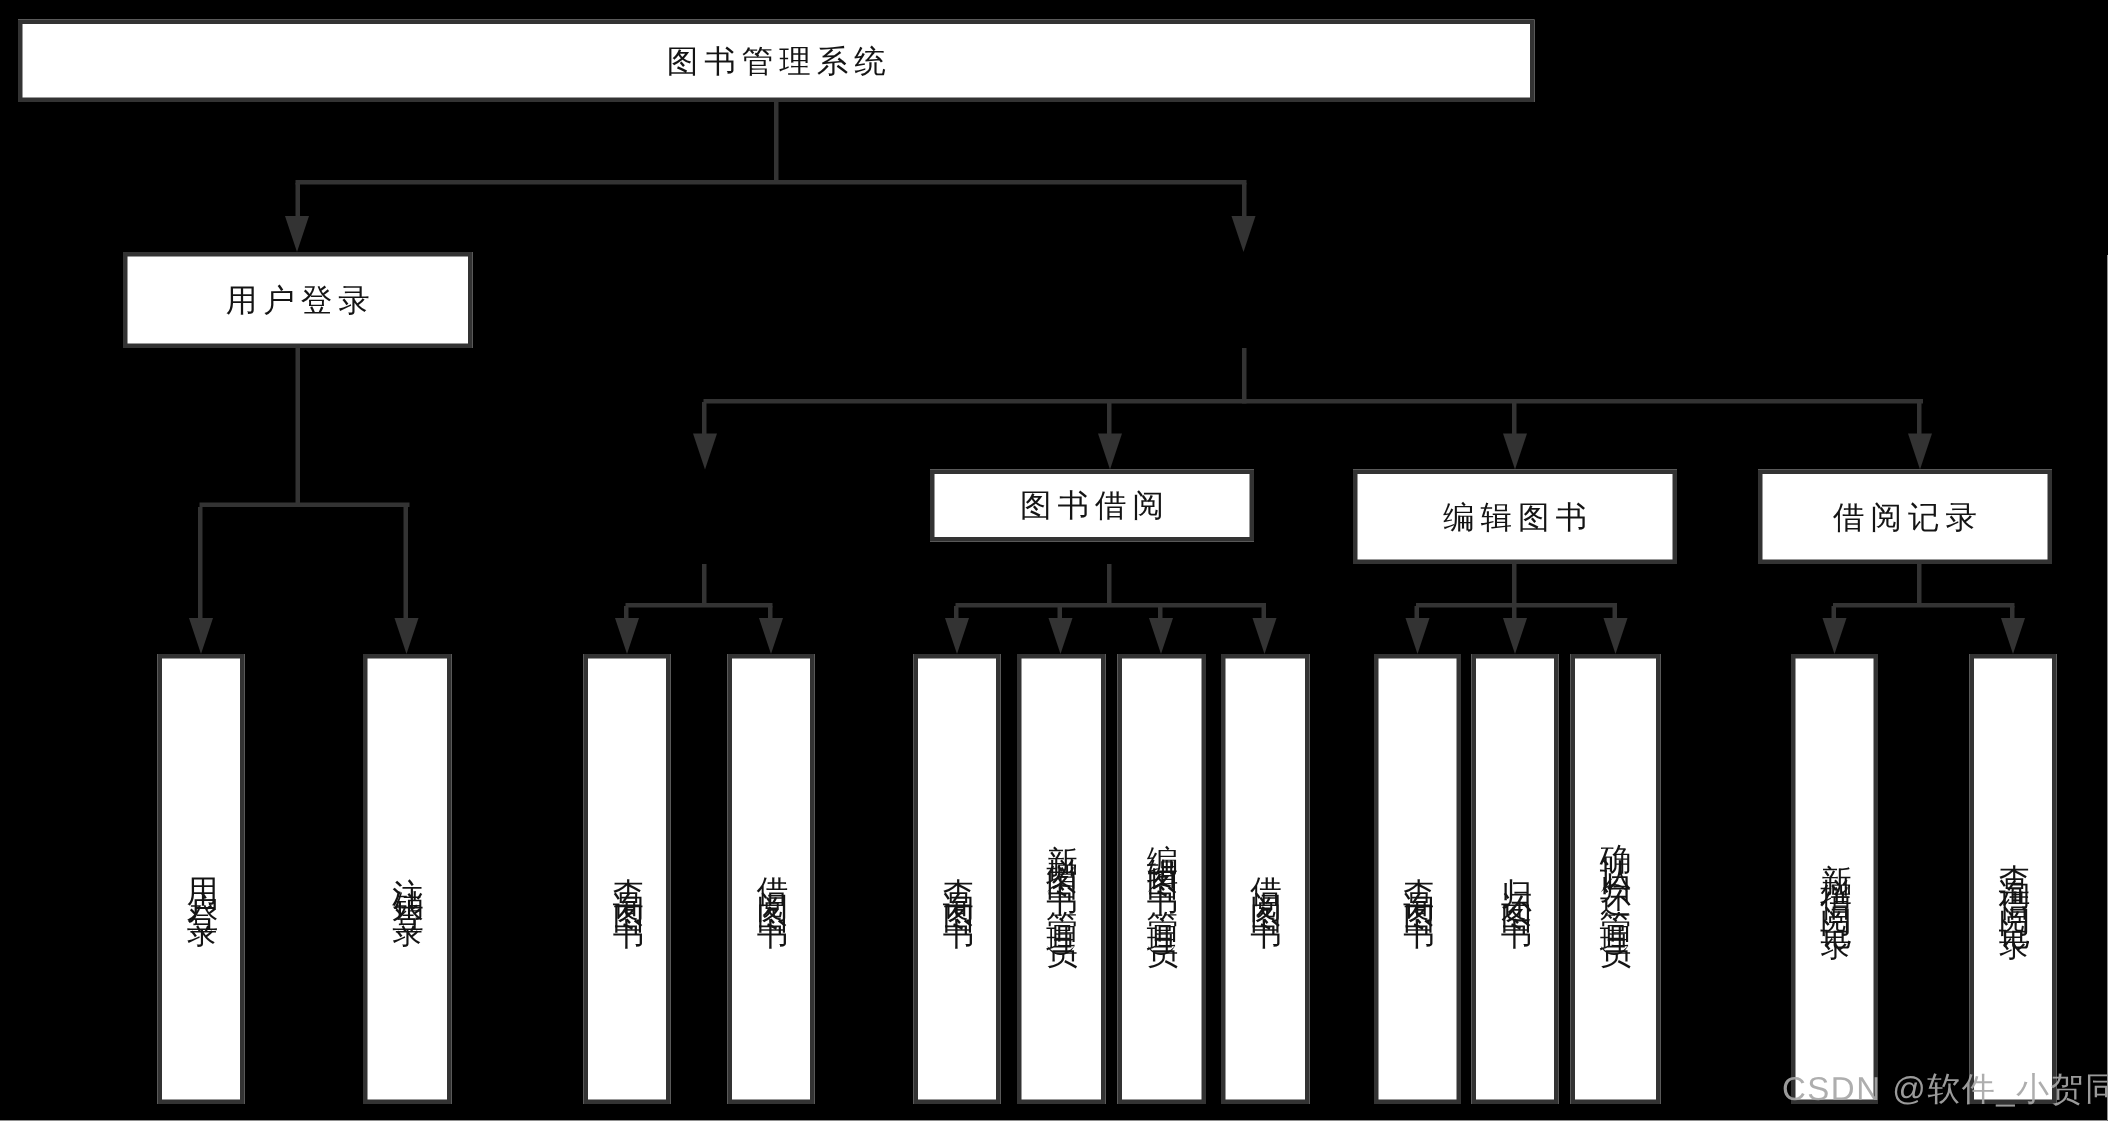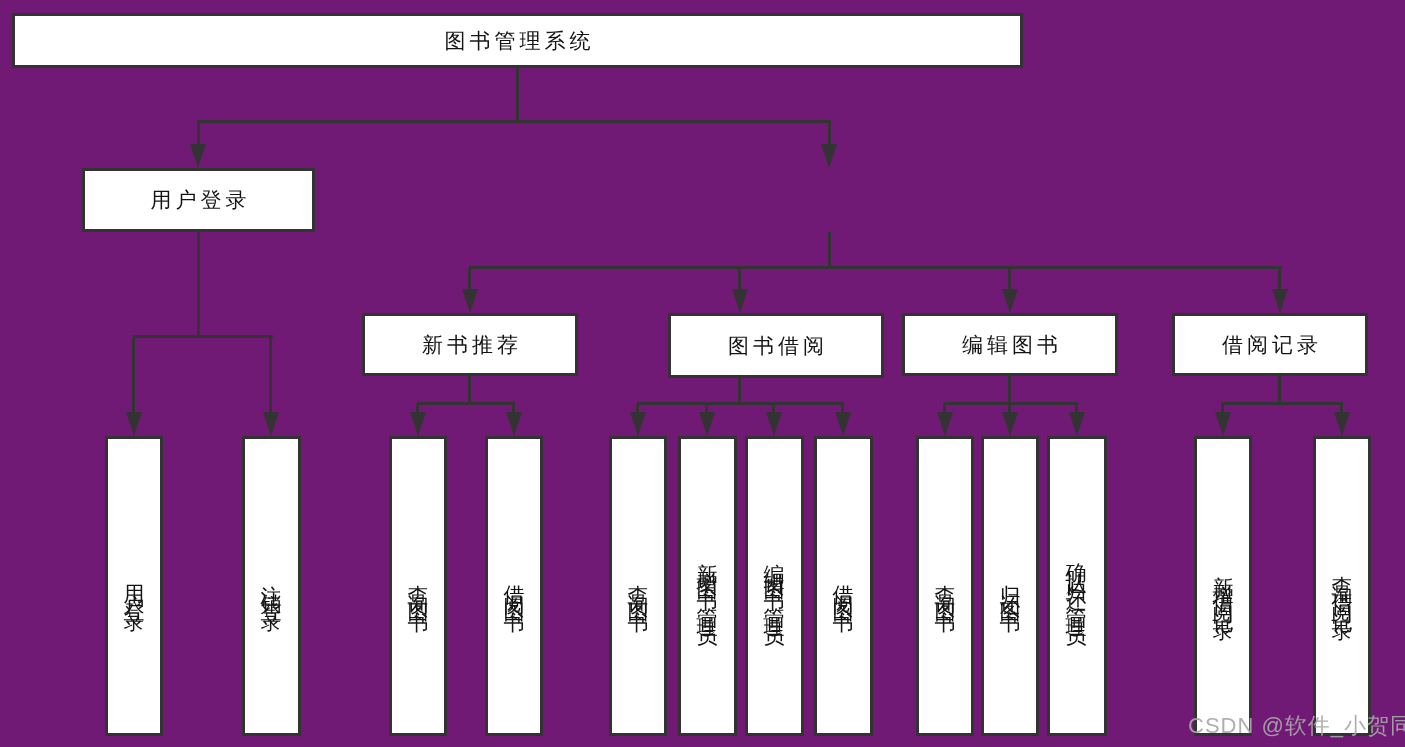--- a/index.html
+++ b/index.html
@@ -1,17 +1,17 @@
 <!DOCTYPE html>
 <html><head>
 <meta charset="utf-8">
 <style>
   html,body{margin:0;padding:0;background:#ffffff;}
   .canvas{
-    position:relative;width:1405px;height:747px;background:#701a75;overflow:hidden;
+    position:relative;width:1405px;height:747px;background:#000000;overflow:hidden;
     font-family:"Liberation Sans","DejaVu Sans",sans-serif;color:#141414;
   }
   .box{
     position:absolute;box-sizing:border-box;border:3px solid #333333;background:#ffffff;
   }
   .hbox{
     display:flex;align-items:center;justify-content:center;
     font-size:21px;letter-spacing:4px;text-indent:4px;font-weight:500;white-space:nowrap;
   }
   .vbox{
@@ -57,22 +57,21 @@
   <div class="ln" style="left:469px;top:266px;width:813px;height:3px;"></div>
   <div class="ln" style="left:468px;top:268px;width:3px;height:23px;"></div>
   <div class="arrow" style="left:462px;top:289px;"></div>
   <div class="ln" style="left:738px;top:268px;width:3px;height:23px;"></div>
   <div class="arrow" style="left:732px;top:289px;"></div>
   <div class="ln" style="left:1008px;top:268px;width:3px;height:23px;"></div>
   <div class="arrow" style="left:1002px;top:289px;"></div>
   <div class="ln" style="left:1278px;top:268px;width:3px;height:23px;"></div>
   <div class="arrow" style="left:1272px;top:289px;"></div>
 
-  <div class="box hbox" style="left:362px;top:313px;width:216px;height:63px;">新书推荐</div>
-  <div class="box hbox" style="left:668px;top:313px;width:216px;height:65px;">图书借阅</div>
+  <div class="box hbox" style="left:620px;top:313px;width:216px;height:48px;">图书借阅</div>
   <div class="box hbox" style="left:902px;top:313px;width:216px;height:63px;">编辑图书</div>
   <div class="box hbox" style="left:1172px;top:313px;width:196px;height:63px;">借阅记录</div>
 
   <div class="ln" style="left:468px;top:376px;width:3px;height:28px;"></div>
   <div class="ln" style="left:417px;top:402px;width:98px;height:3px;"></div>
   <div class="ln" style="left:416px;top:404px;width:3px;height:10px;"></div>
   <div class="arrow" style="left:410px;top:412px;"></div>
   <div class="ln" style="left:512px;top:404px;width:3px;height:10px;"></div>
   <div class="arrow" style="left:506px;top:412px;"></div>
 

